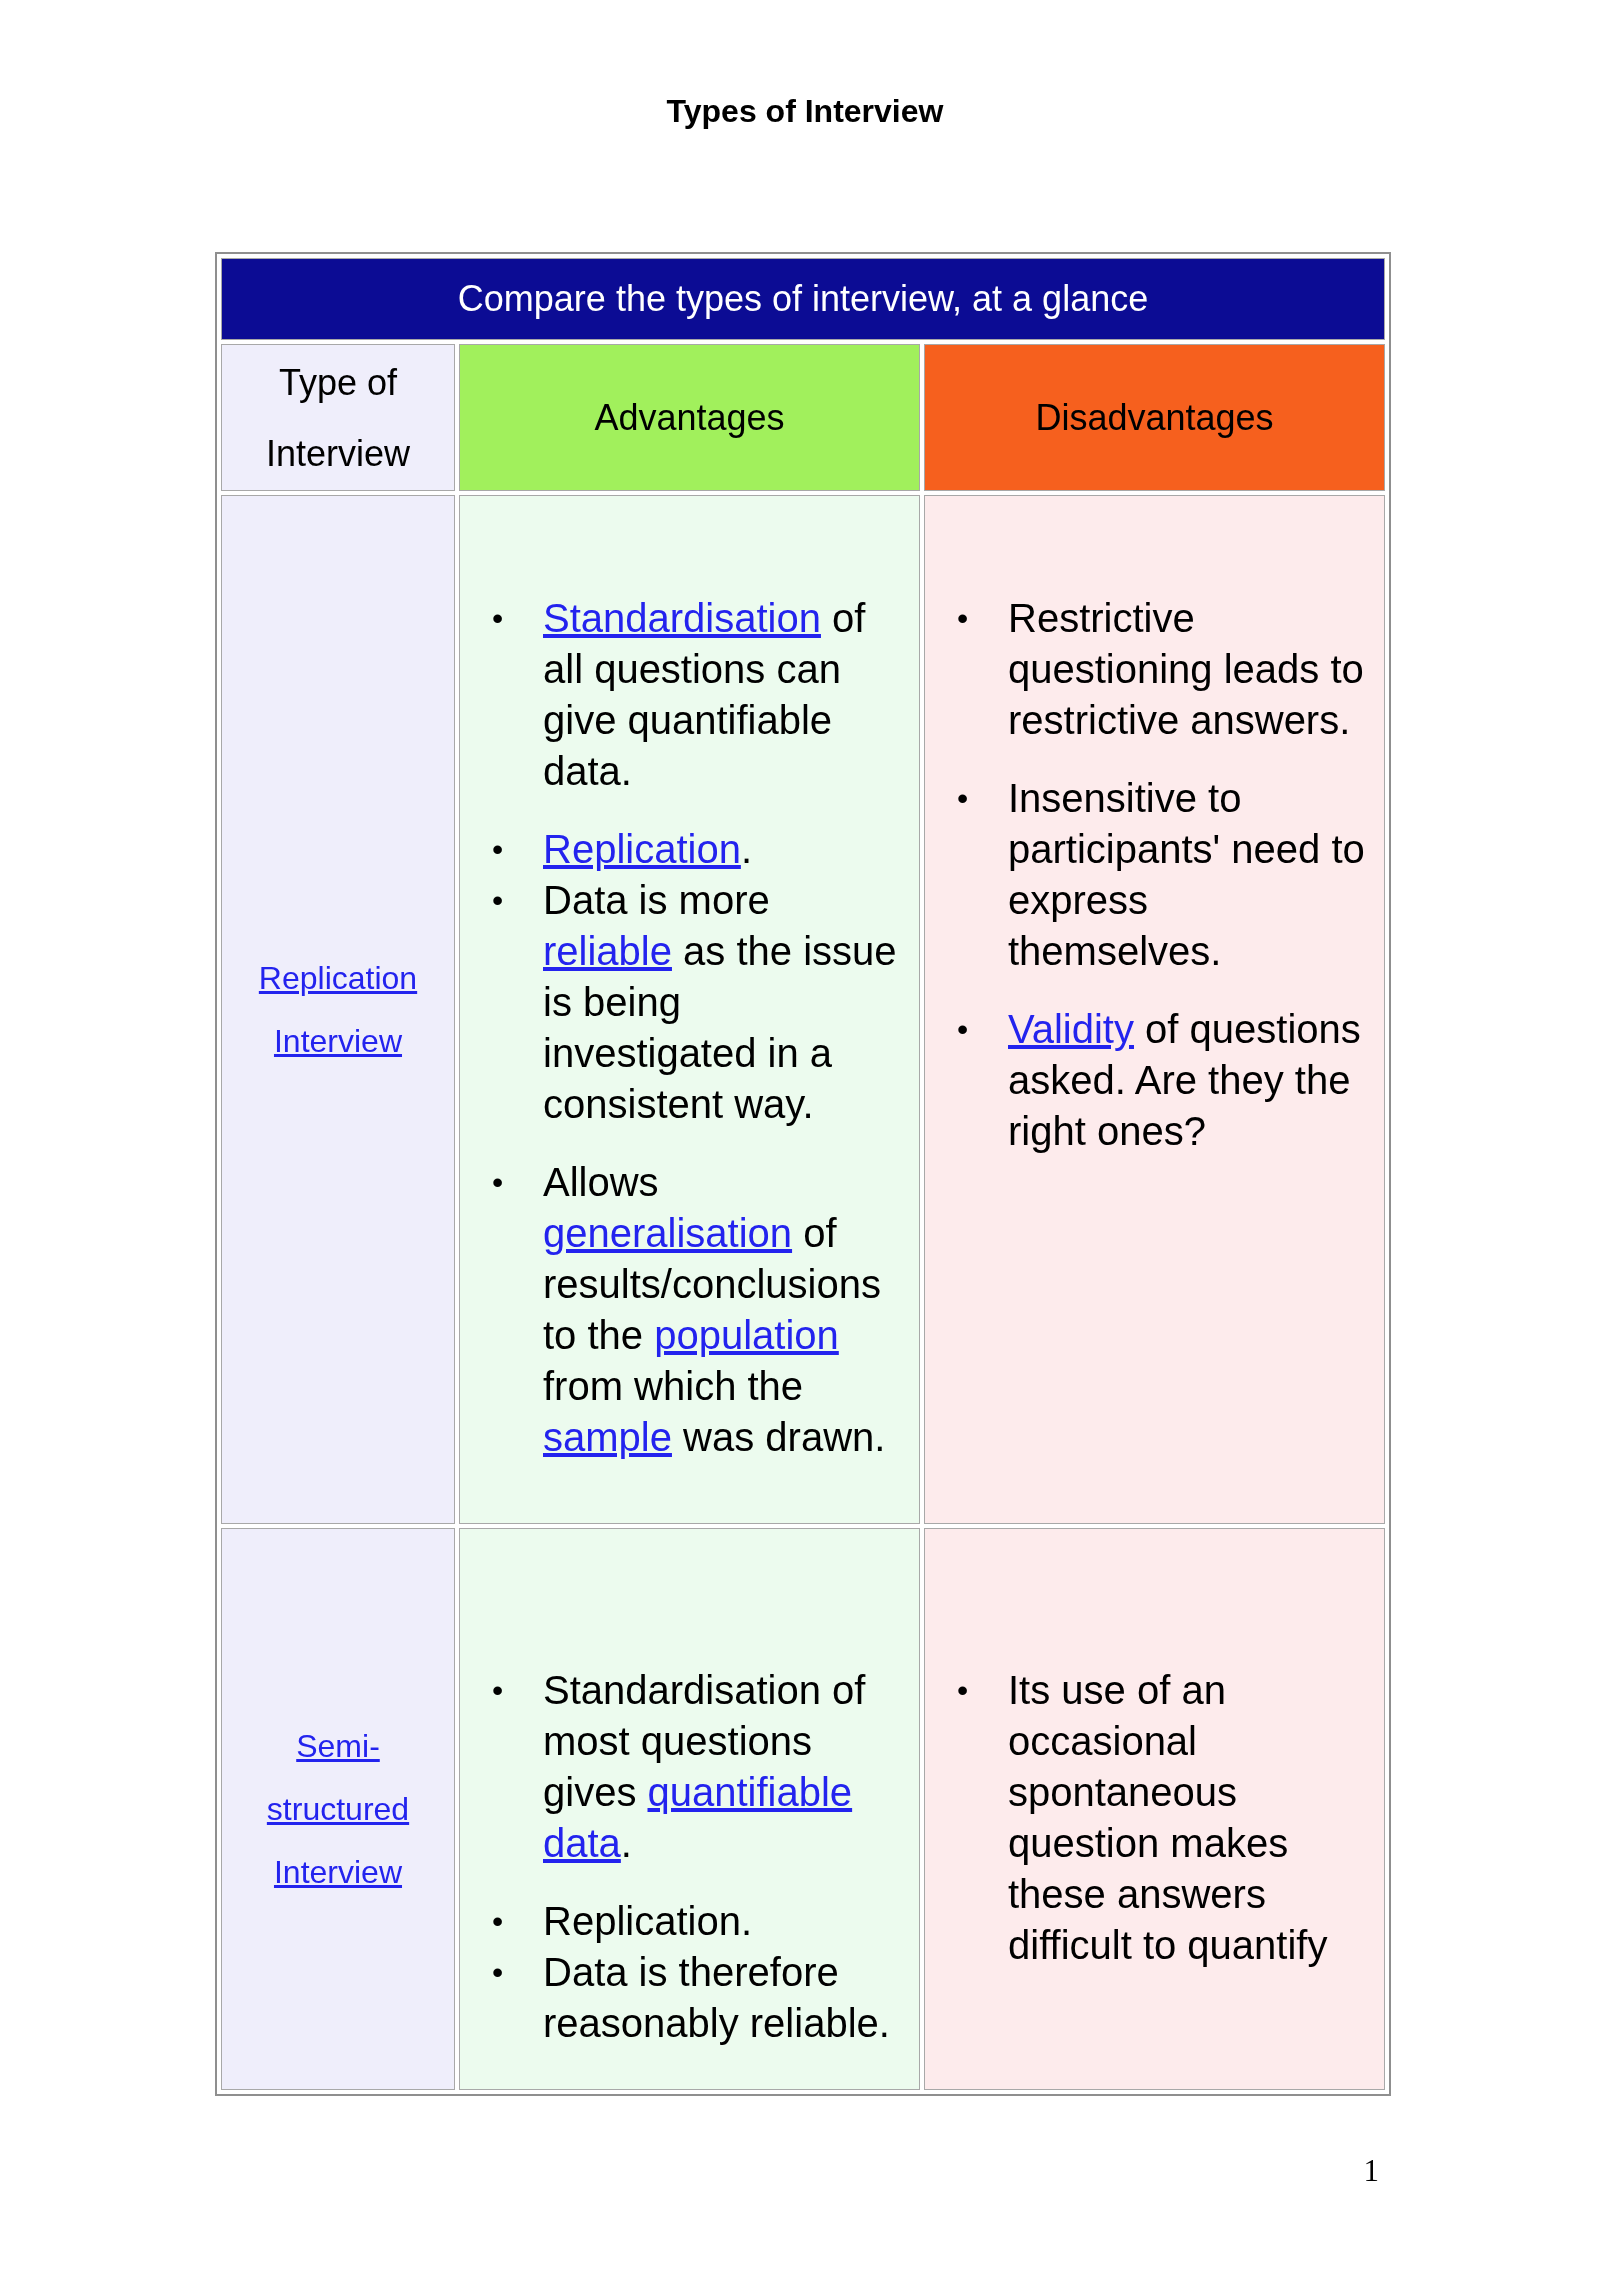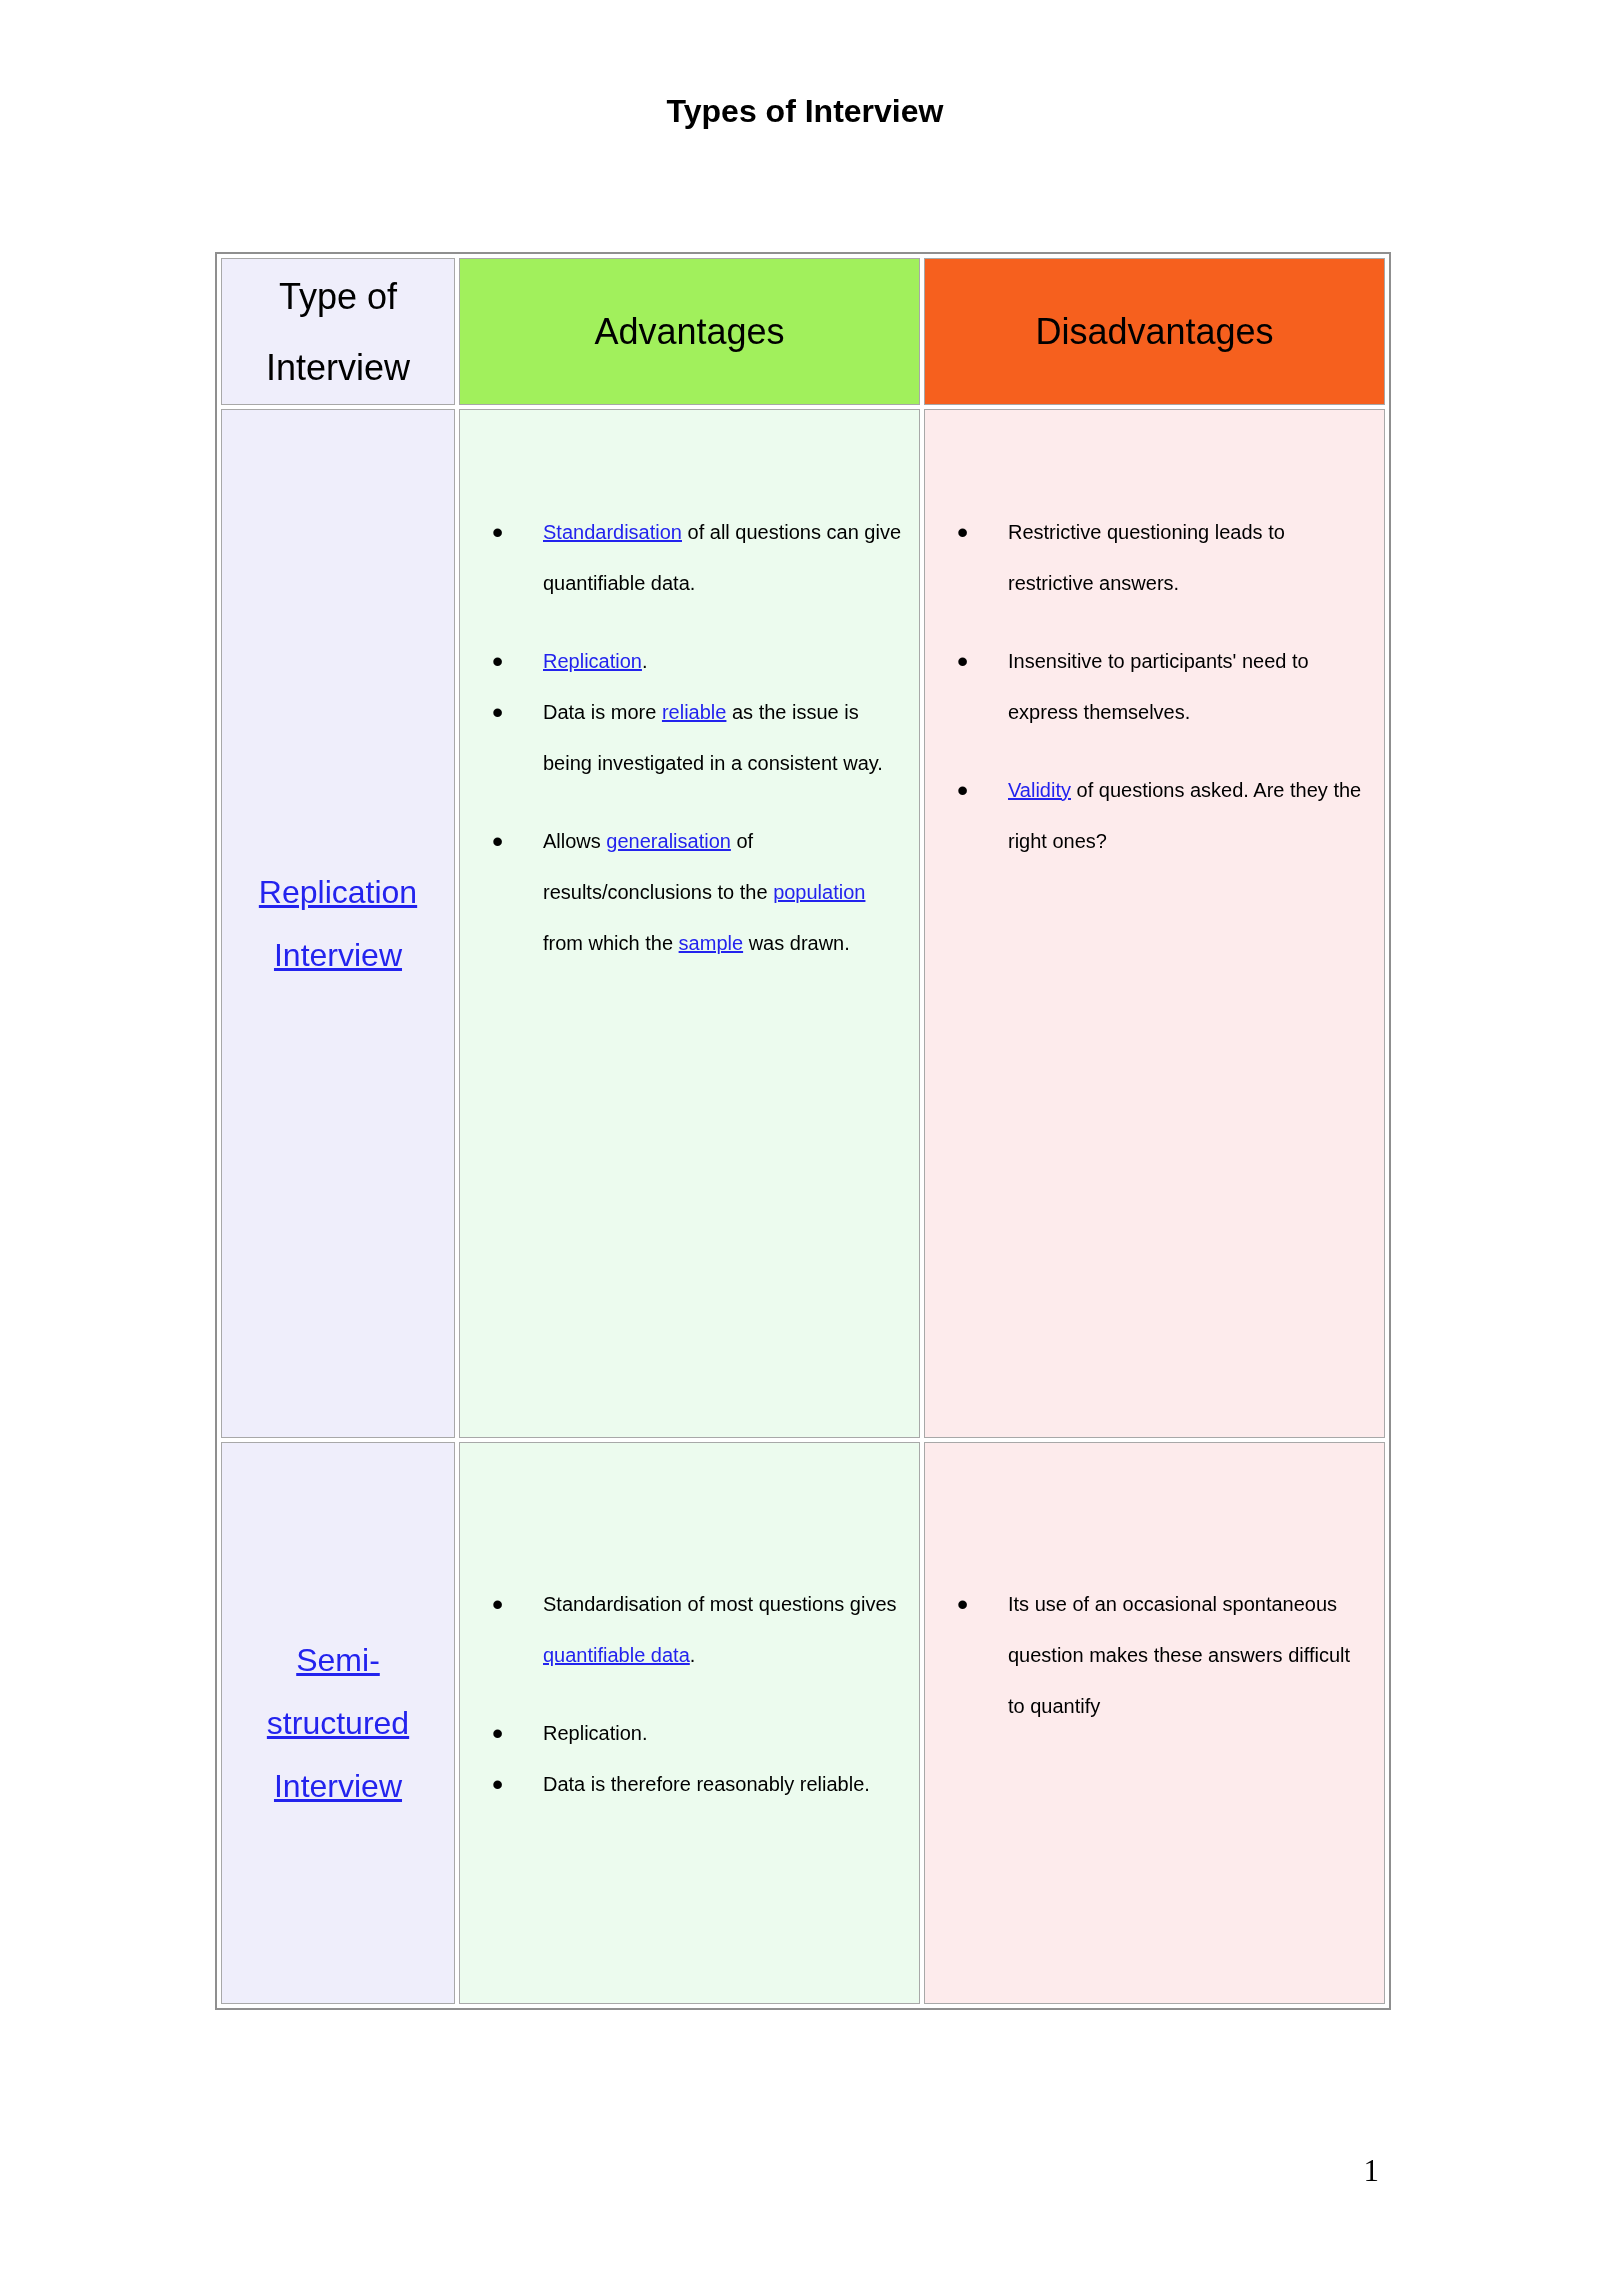--- a/index.html
+++ b/index.html
@@ -25,21 +25,21 @@
   .adv-head   { background:var(--advantages-header-bg,#a1f05c); }
   .dis-head   { background:var(--disadvantages-header-bg,#f6601e); }
 
   tbody tr:nth-child(1) td { height:1029px; }
   tbody tr:nth-child(2) td { height:562px;margin-top:25px; }
 
   .type-cell { background:var(--type-col-bg,#efeefb); text-align:center;
                vertical-align:middle; font-size:32px; line-height:63px; padding:0 16px; }
   .adv-cell { background:var(--advantages-col-bg,#ecfbee); }
   .dis-cell { background:var(--disadvantages-col-bg,#fdebec); }
-  .adv-cell, .dis-cell { vertical-align:top; font-size:20px;
+  .adv-cell, .dis-cell { vertical-align:top; font-size:40px;
                          padding:97px 16px 16px 0; }
   tbody tr:nth-child(2) .adv-cell,
   tbody tr:nth-child(2) .dis-cell { padding-top:136px; }
 
   ul.points { list-style:none; }
   ul.points li { position:relative; padding-left:83px; line-height:51px; }
   ul.points li.spaced { margin-top:27px; }
   ul.points li::before { content:"\2022"; position:absolute; left:32px; top:0;
                          font-size:32px; color:#000; }
 
@@ -54,20 +54,23 @@
 <div class="content">
   <div class="page-title">Types of Interview</div>
 
   <table class="cmp">
     <colgroup>
       <col style="width:234px">
         <col style="width:461px">
         <col style="width:461px">
     </colgroup>
     <thead>
+      <tr>
+        <td colspan="3" class="caption-cell">Compare the types of interview, at a glance</td>
+      </tr>
       <tr class="head-row">
         <td class="type-head">Type of Interview</td>
         <td class="adv-head">Advantages</td>
         <td class="dis-head">Disadvantages</td>
       </tr>
     </thead>
     <tbody id="rows">
         <tr>
           <td class="type-cell"><a class="link" href="#">Replication Interview</a></td>
           <td class="adv-cell">

